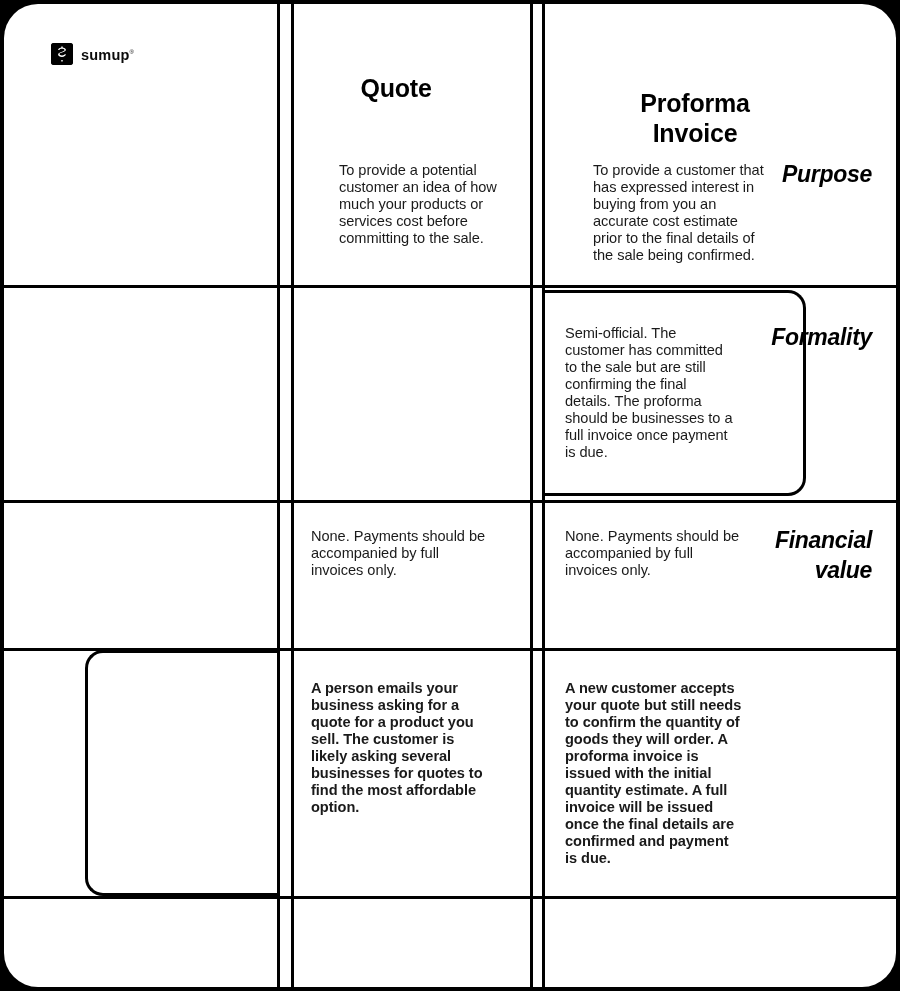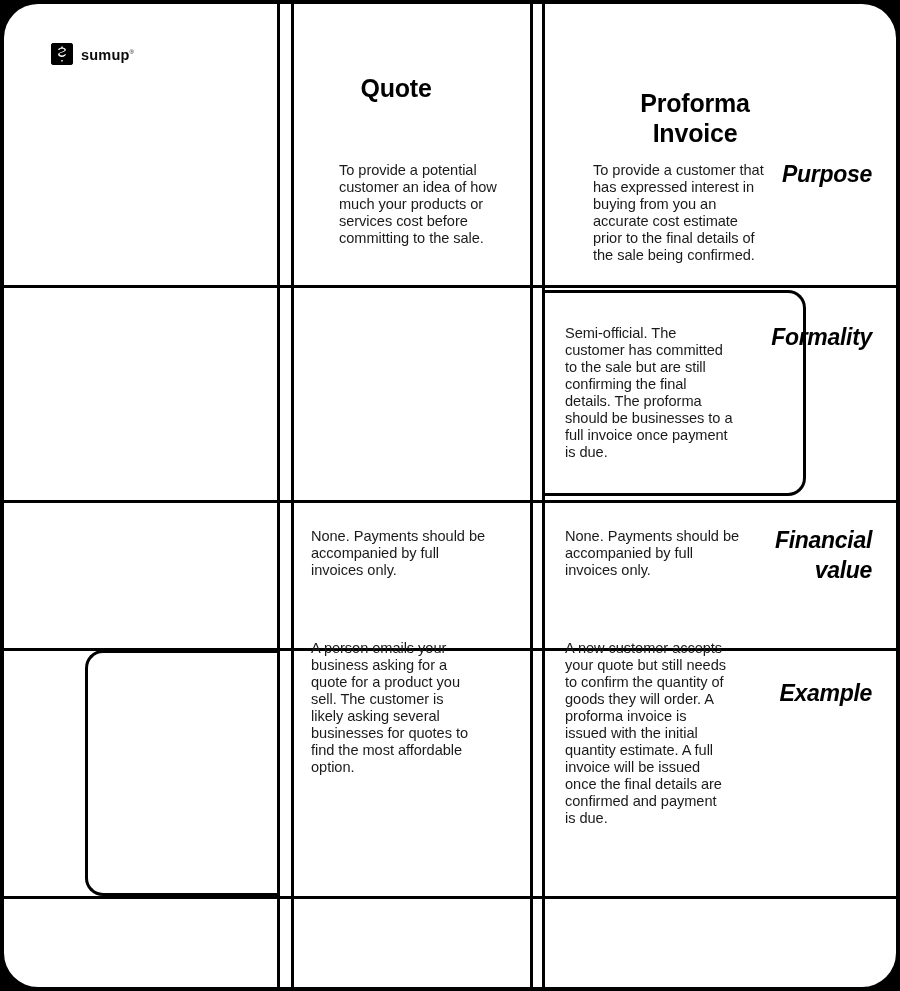--- a/index.html
+++ b/index.html
@@ -140,21 +140,21 @@
     color: #1a1a1a;
     letter-spacing: -0.05px;
     white-space: pre-line;
   }
   .col-b { left: 307px; width: 200px; }
   .col-c { left: 561px; width: 215px; }
 
   .r-purpose   { top: 158px; margin-left: 28px; }
   .r-formality { top: 321px; }
   .r-financial { top: 524px; }
-  .r-example   { top: 636px; }
+  .r-example   { top: 676px; font-weight: bold; }
 
   
   .highlight {
     position: absolute;
     border: 3px solid #000000;
     background: transparent;
     pointer-events: none;
   }
   .hl-formality {
     left: 538px;
@@ -201,21 +201,20 @@
     </div>
 
     <div class="col-head col-head-quote">Quote</div>
     <div class="col-head col-head-proforma" style="white-space: pre-line; margin-top: 24px;">Proforma
 Invoice</div>
 
     <div class="row-label rl-purpose">Purpose</div>
     <div class="row-label rl-formality">Formality</div>
     <div class="row-label rl-financial" style="white-space: pre-line;">Financial
 value</div>
-    <div class="row-label rl-example">Example</div>
 
     <div class="cell col-b r-purpose">To provide a potential
 customer an idea of how
 much your products or
 services cost before
 committing to the sale.</div>
     <div class="cell col-c r-purpose">To provide a customer that
 has expressed interest in
 buying from you an
 accurate cost estimate

